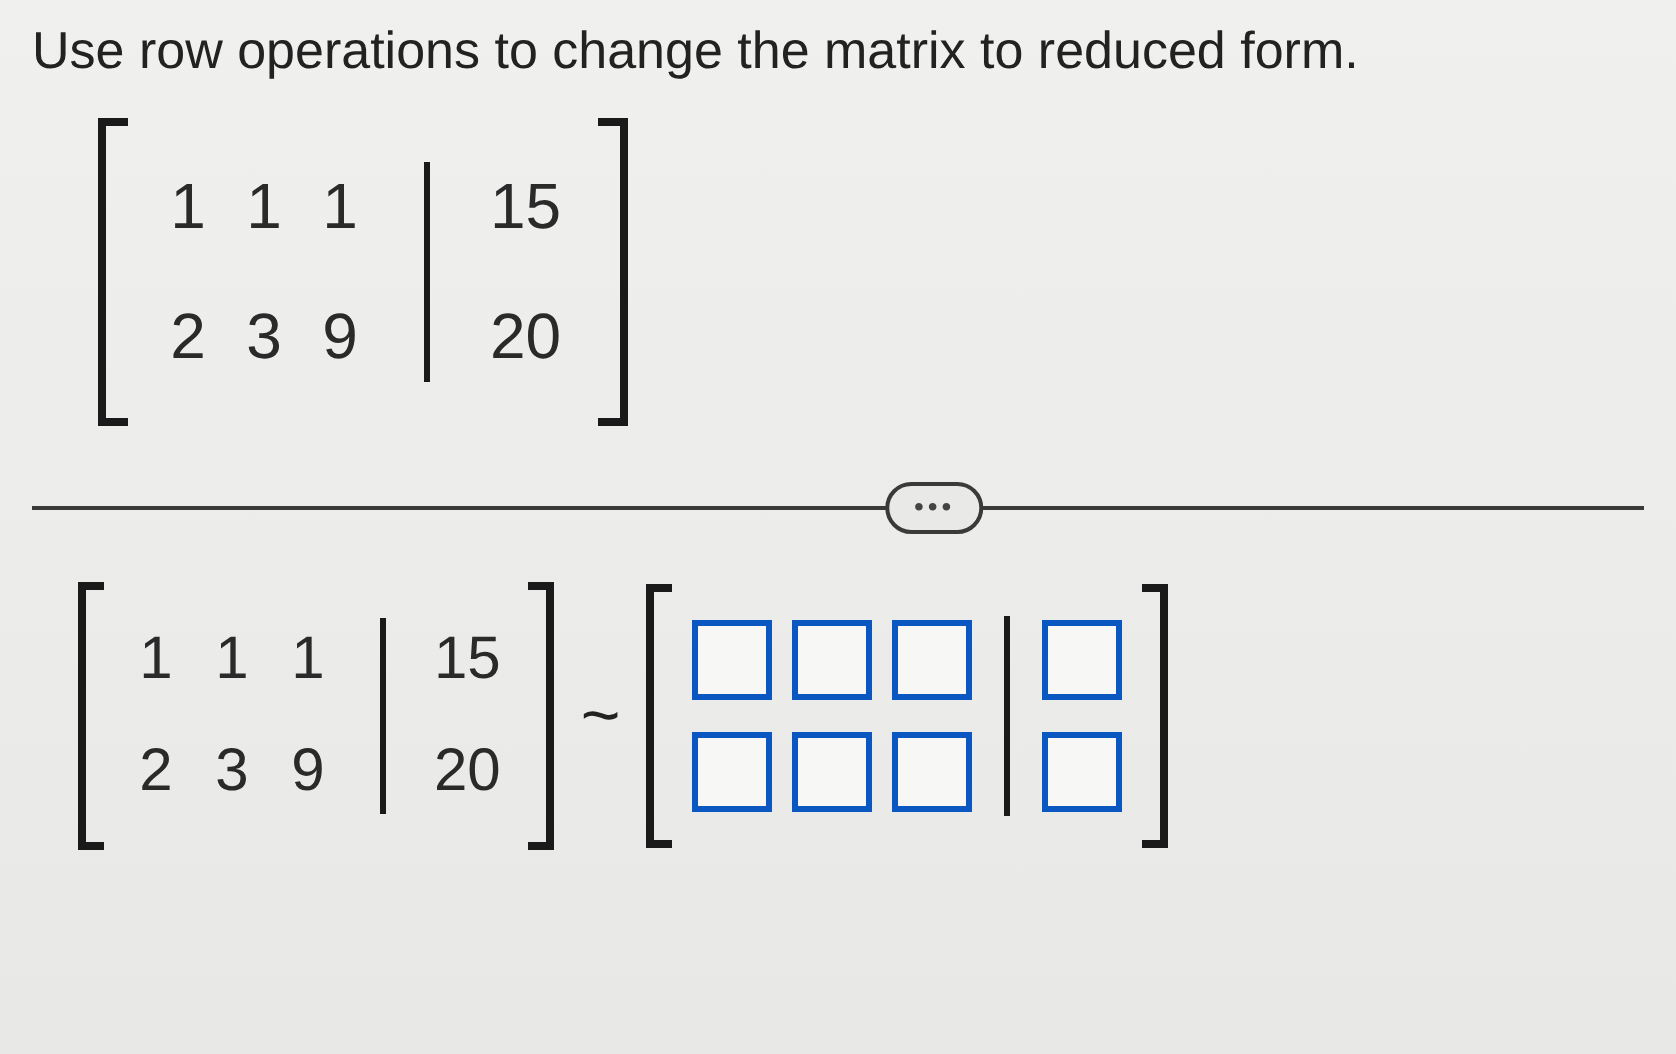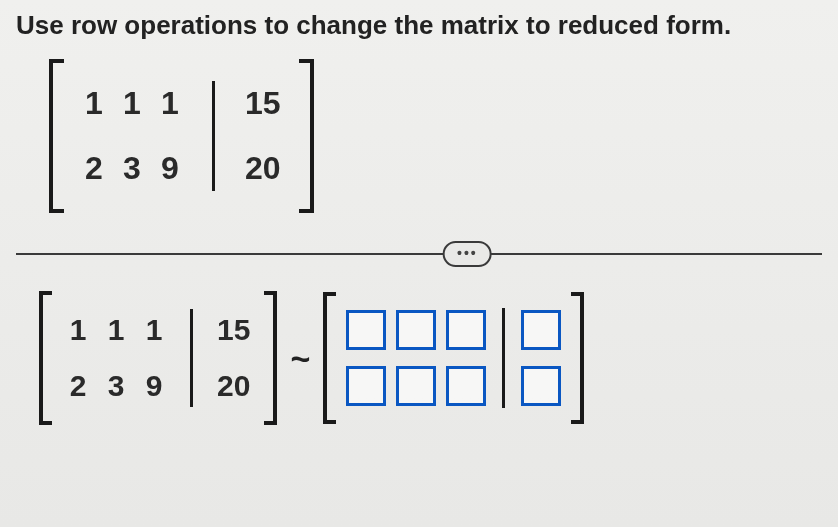--- a/index.html
+++ b/index.html
@@ -1,15 +1,15 @@
 <!DOCTYPE html>
 <html><head>
   <meta charset="utf-8">
   <style>
-    * { box-sizing: border-box; margin: 0; padding: 0; font-weight: bold; }
+    * { box-sizing: border-box; margin: 0; padding: 0; }
     body {
       width: 838px;
       height: 527px;
       background: linear-gradient(180deg, #f0f0ee 0%, #e8e8e6 100%);
       font-family: Arial, Helvetica, sans-serif;
       color: #2a2a2a;
       padding: 10px 16px 0 16px;
       overflow: hidden;
     }
     .instruction {

